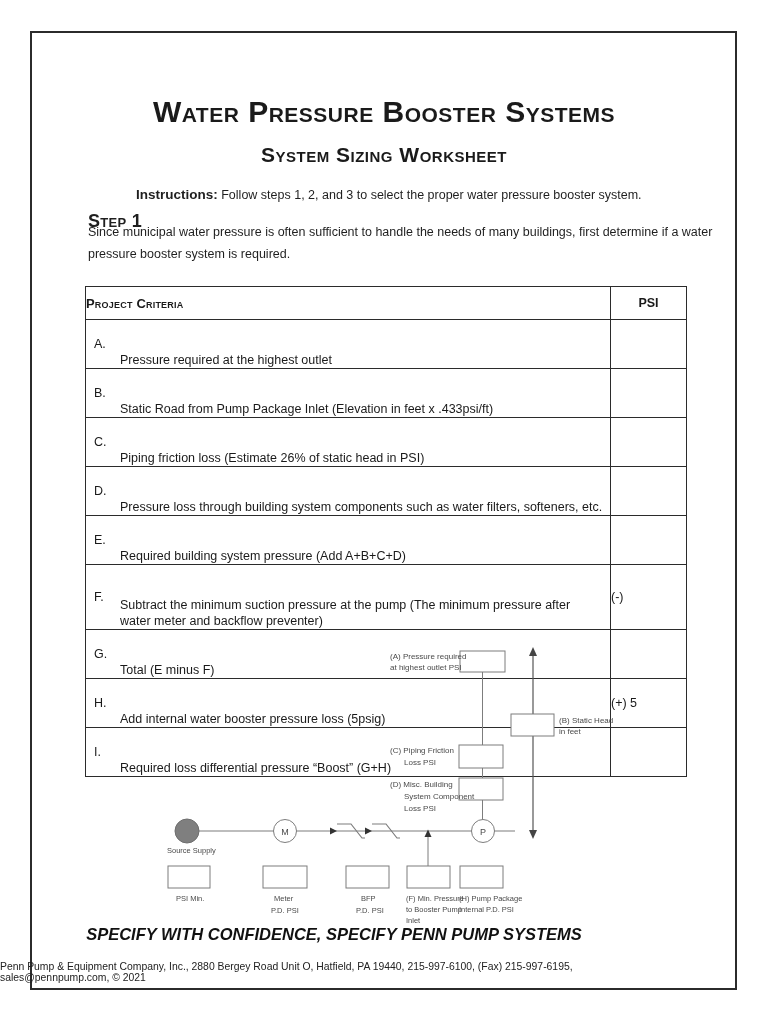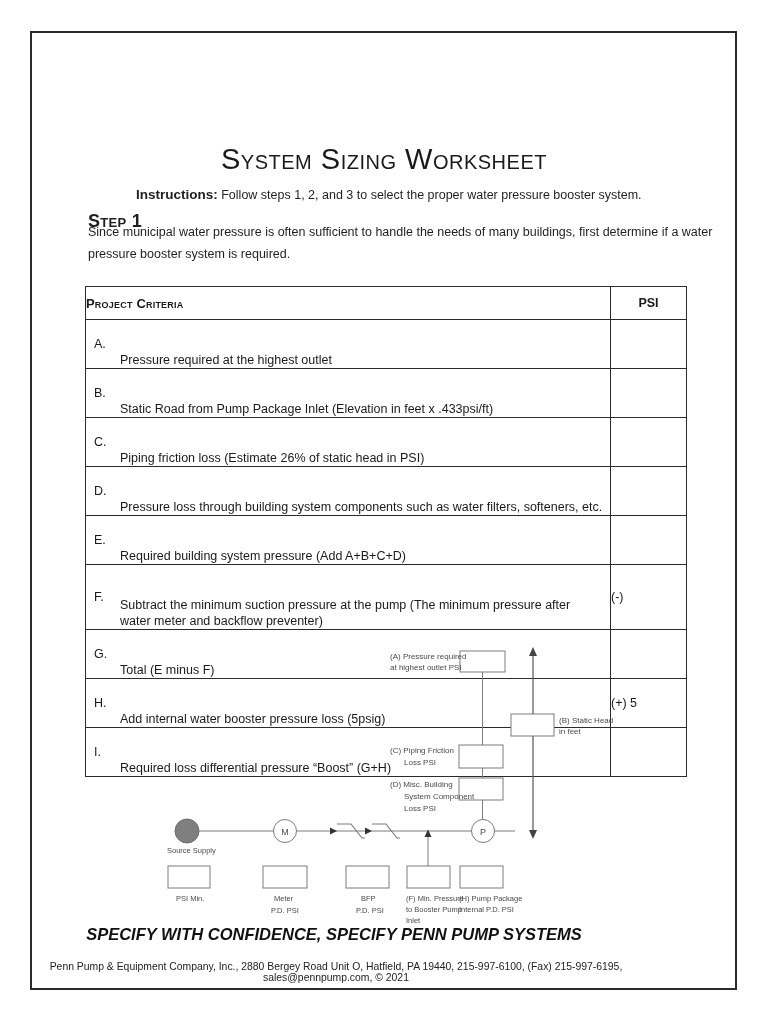--- a/index.html
+++ b/index.html
@@ -1,20 +1,20 @@
 <!DOCTYPE html>
 <html><head>
 <meta charset="utf-8">
 <style>
   html,body{margin:0;padding:0;background:#ffffff;}
   body{width:768px;height:1024px;position:relative;font-family:"Liberation Sans",sans-serif;color:#1f1f1f;}
   .sheet{position:absolute;left:0;top:0;width:768px;height:1024px;background:#ffffff;overflow:hidden;}
   .frame{position:absolute;left:30px;top:31px;width:707px;height:959px;border:2px solid #2b2b2b;box-sizing:border-box;}
   .title{position:absolute;left:0;top:95px;width:768px;text-align:center;font-size:30px;font-weight:bold;font-variant:small-caps;letter-spacing:.5px;color:#1a1a1a;}
-  .subtitle{position:absolute;left:0;top:143px;width:768px;text-align:center;font-size:29px;font-weight:normal;font-variant:small-caps;letter-spacing:.5px;color:#1a1a1a;}
+  .subtitle{position:absolute;left:0;top:143px;width:768px;text-align:center;font-size:21px;font-weight:bold;font-variant:small-caps;letter-spacing:.5px;color:#1a1a1a;}
   .instructions{position:absolute;left:88px;top:187px;width:620px;font-size:12.5px;}
   .instructions .lbl{font-weight:bold;font-size:13.5px;margin-left:48px;}
   .step{position:absolute;left:88px;top:211px;font-size:18px;font-weight:bold;font-variant:small-caps;letter-spacing:.3px;}
   .para{position:absolute;left:88px;top:222px;width:640px;font-size:12.5px;line-height:21.5px;}
   table.criteria{position:absolute;left:85px;top:286px;width:601px;border-collapse:collapse;table-layout:fixed;font-size:12.5px;color:#1a1a1a;border-radius:19px;}
   table.criteria td,table.criteria th{border:1.4px solid #2b2b2b;padding:0;vertical-align:middle;}
   th.crit-h{text-align:left;padding-left:8px;font-variant:small-caps;font-size:13px;letter-spacing:.2px;height:32px;}
   th.psi-h{font-size:12.5px;height:32px;}
   col.c1{width:525px;} col.c2{width:76px;}
   td.crit .inner{display:flex;align-items:center;padding-left:8px;padding-right:6px;}
@@ -22,28 +22,29 @@
   td.crit .rtext{flex:1;line-height:16px;margin-top:32px;}
   td.psi{padding-left:8px;font-size:12.5px;}
   tr.h35 td{height:35px;} tr.h34 td{height:34px;} tr.h33 td{height:33px;}
   tr.h32 td{height:32px;} tr.h30 td{height:30px;} tr.h52 td{height:52px;}
   svg.diagram{position:absolute;left:0;top:643px;width:768px;height:282px;}
   svg.diagram text{font-family:"Liberation Sans",sans-serif;fill:#4a4a4a;}
   .dlbl{font-size:8px;}
   .dlbl-sm{font-size:7.5px;}
   .dletter{font-size:9px;fill:#333;}
   .tagline{position:absolute;left:0;top:925px;width:668px;text-align:center;font-size:16.5px;font-weight:bold;font-style:italic;color:#111;}
-  .footer{position:absolute;left:0;top:961px;width:672px;text-align:center;font-size:10.4px;color:#222;}
+  .footer{position:absolute;left:0;top:961px;width:672px;font-size:10.4px;color:#222;}
 </style>
 </head>
 <body>
 
 <div class="sheet">
   <div class="frame"></div>
 
+  <div class="title">Water Pressure Booster Systems</div>
   <div class="subtitle">System Sizing Worksheet</div>
 
   <div class="instructions"><span class="lbl">Instructions:</span><span> Follow steps 1, 2, and 3 to select the proper water pressure booster system.</span></div>
 
   <div class="step">Step 1</div>
   <div class="para">Since municipal water pressure is often sufficient to handle the needs of many buildings, first determine if a water pressure booster system is required.</div>
 
   <table class="criteria">
     <colgroup>
         <col class="c1">

